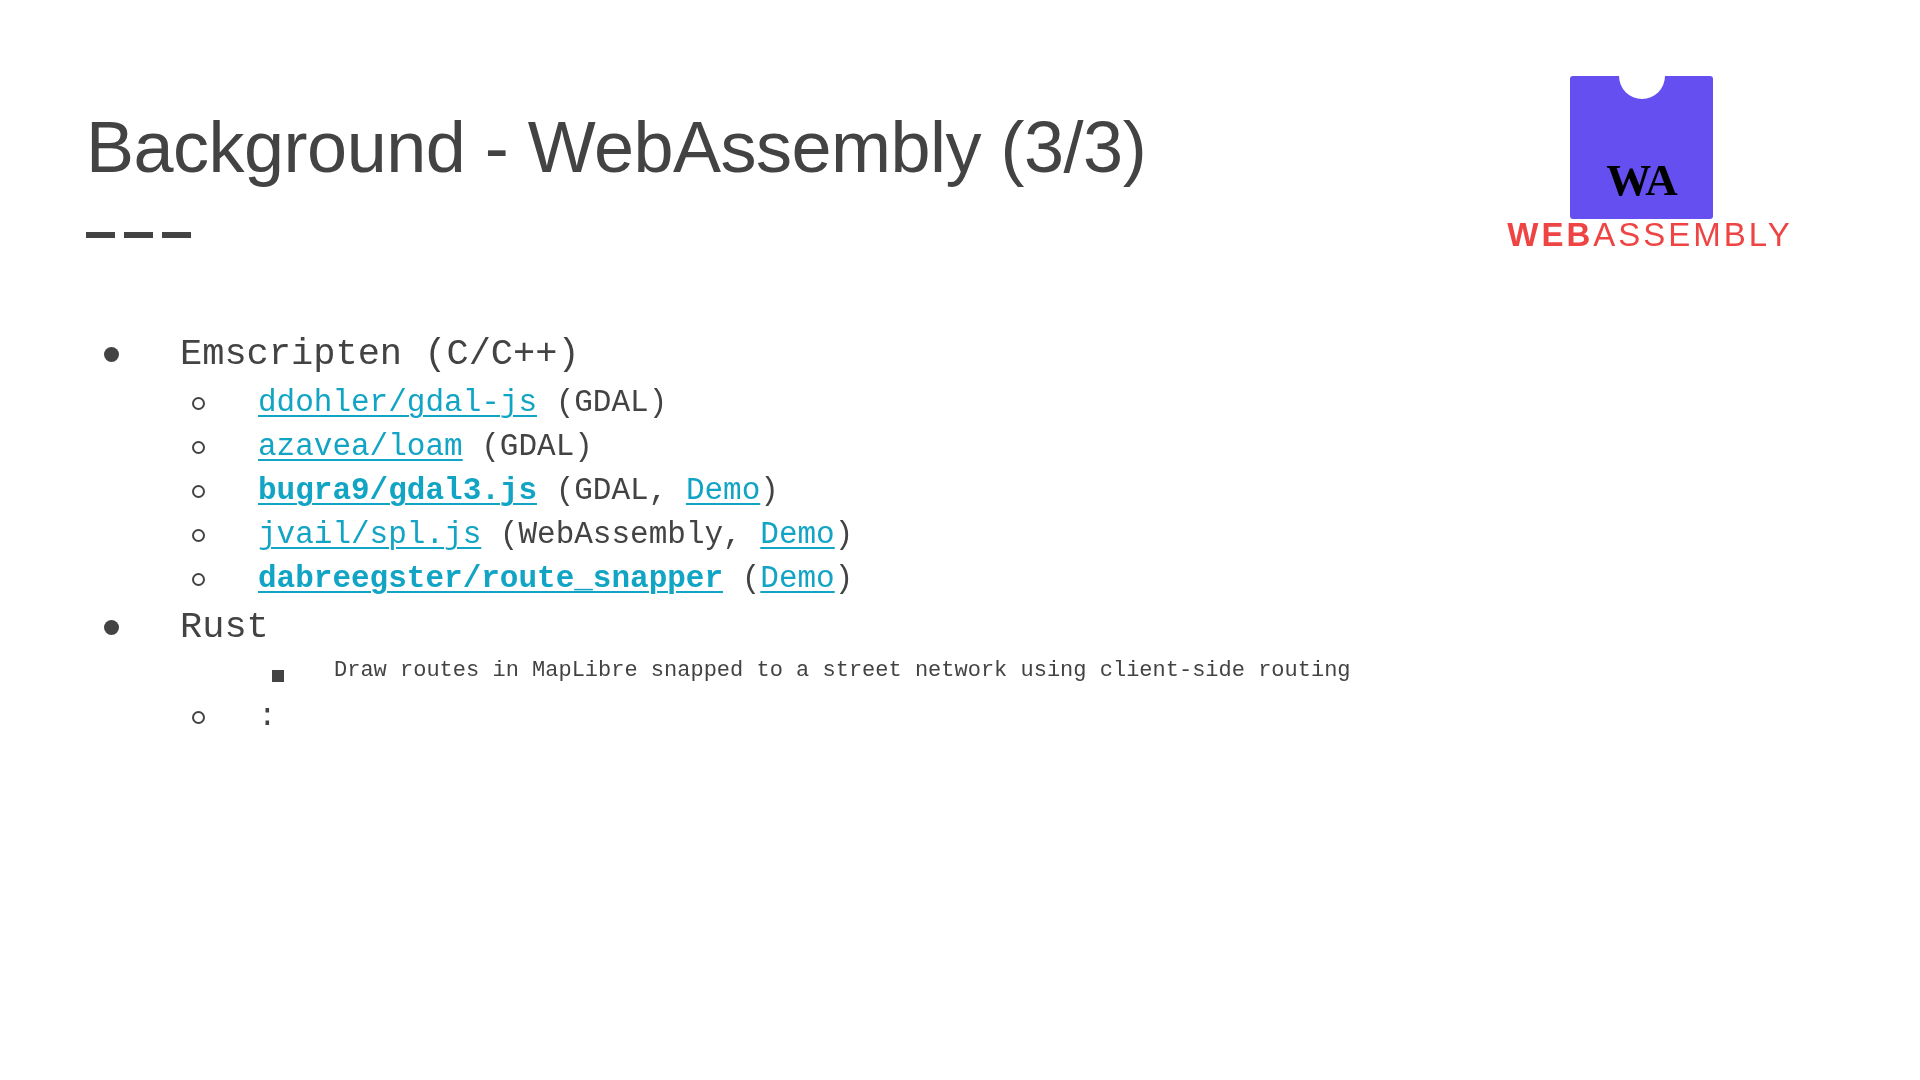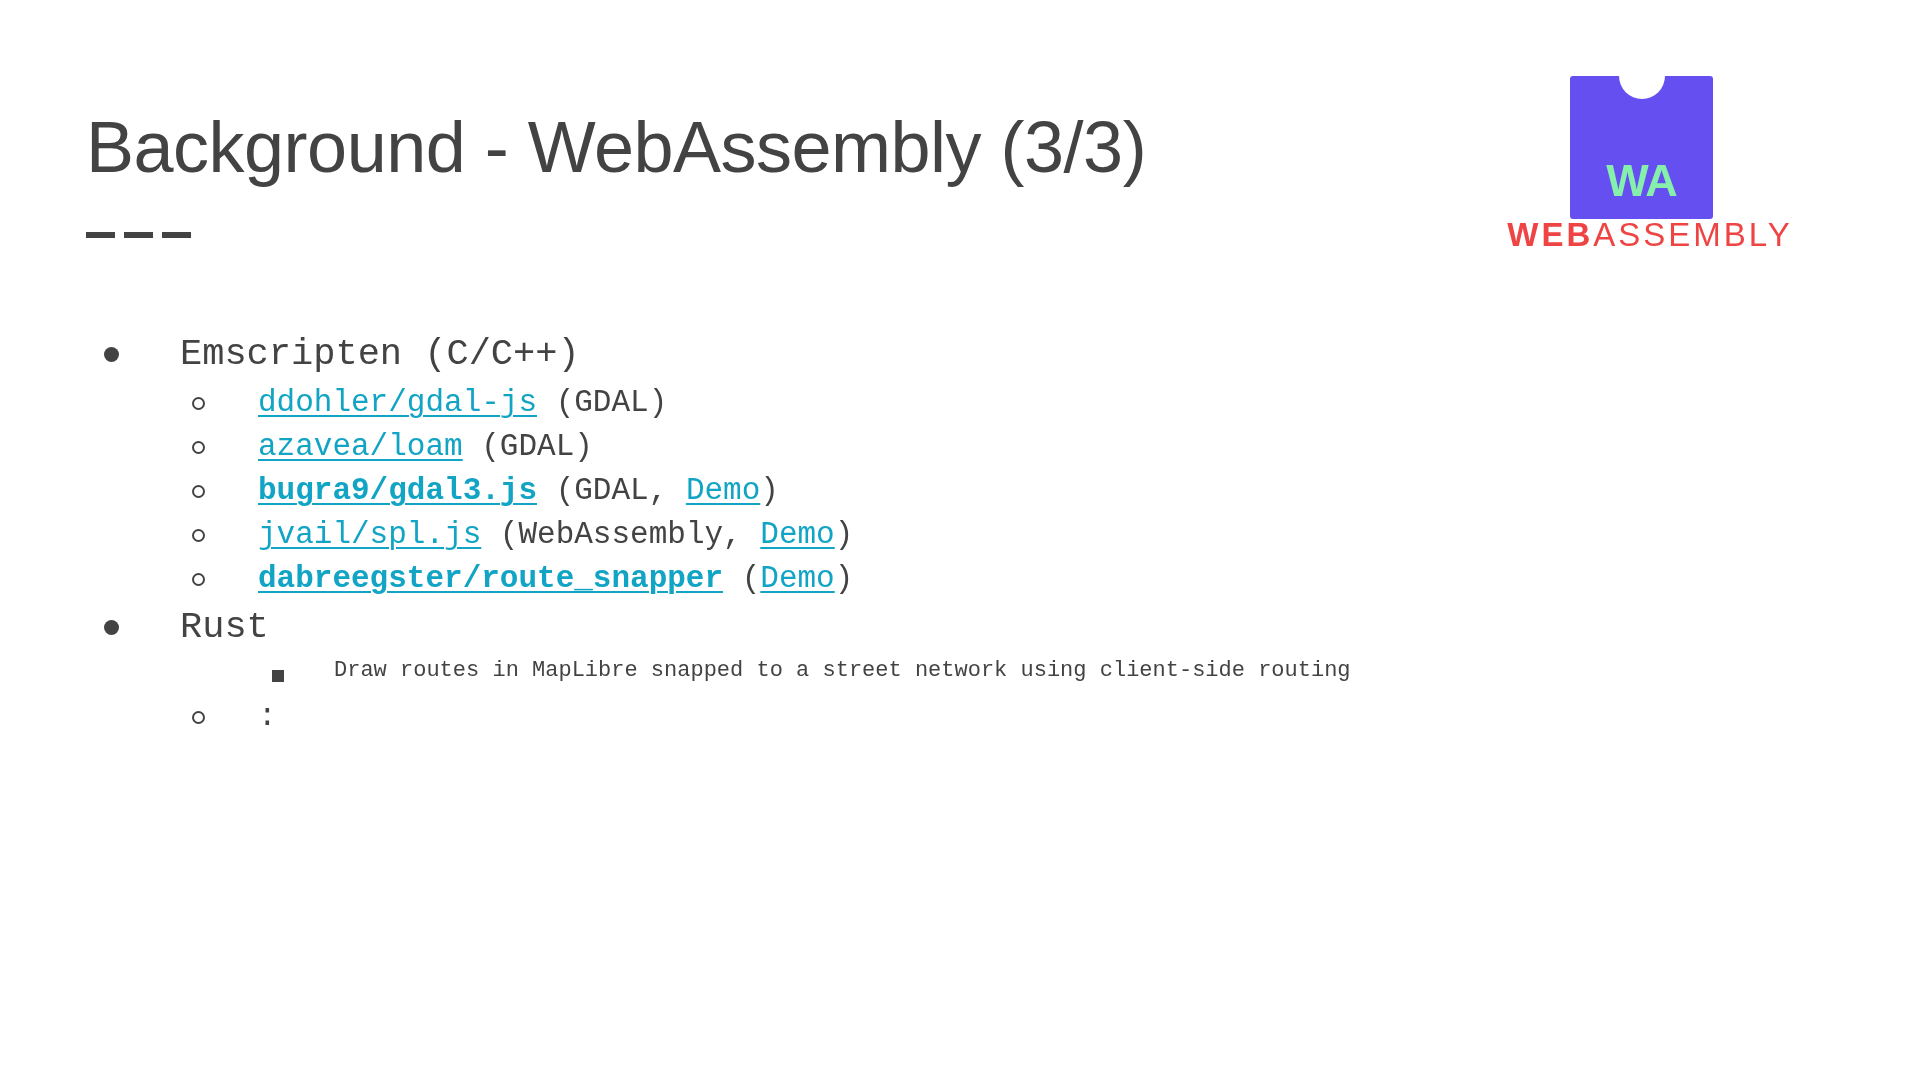--- a/index.html
+++ b/index.html
@@ -156,22 +156,22 @@
     height: 46px;
     border-radius: 50%;
     background: #ffffff;
   }
   .wa-mark-text {
     position: absolute;
     left: 0;
     right: 0;
     bottom: 16px;
     text-align: center;
-    color: #86efac;
-    font-family: Liberation Sans, sans-serif;
+    color: #000000;
+    font-family: Liberation Serif, serif;
     font-weight: 700;
     font-size: 45px;
     letter-spacing: -1px;
     line-height: 1;
   }
   .wa-wordmark {
     position: absolute;
     left: 0;
     top: 156px;
     width: 420px;

